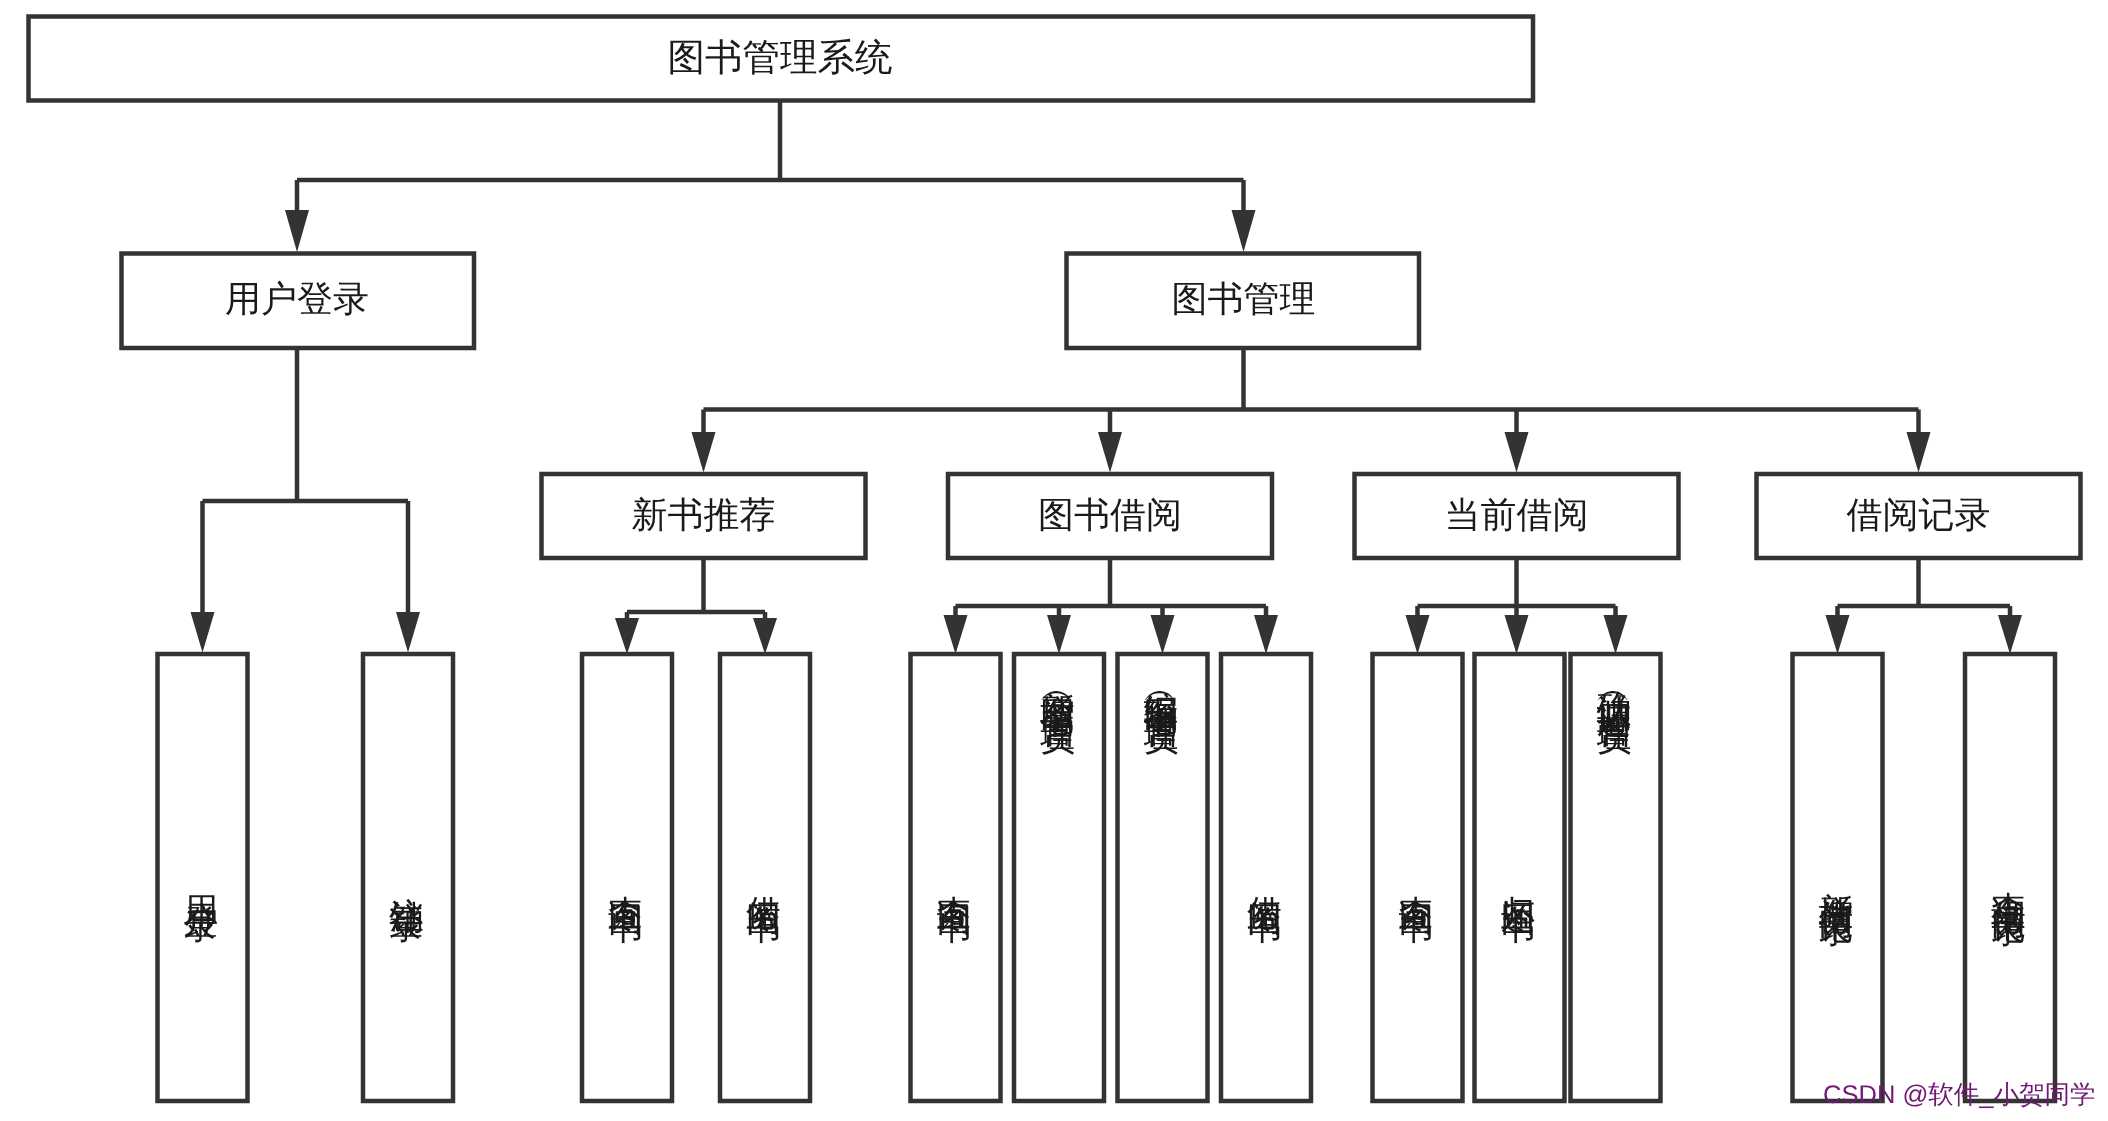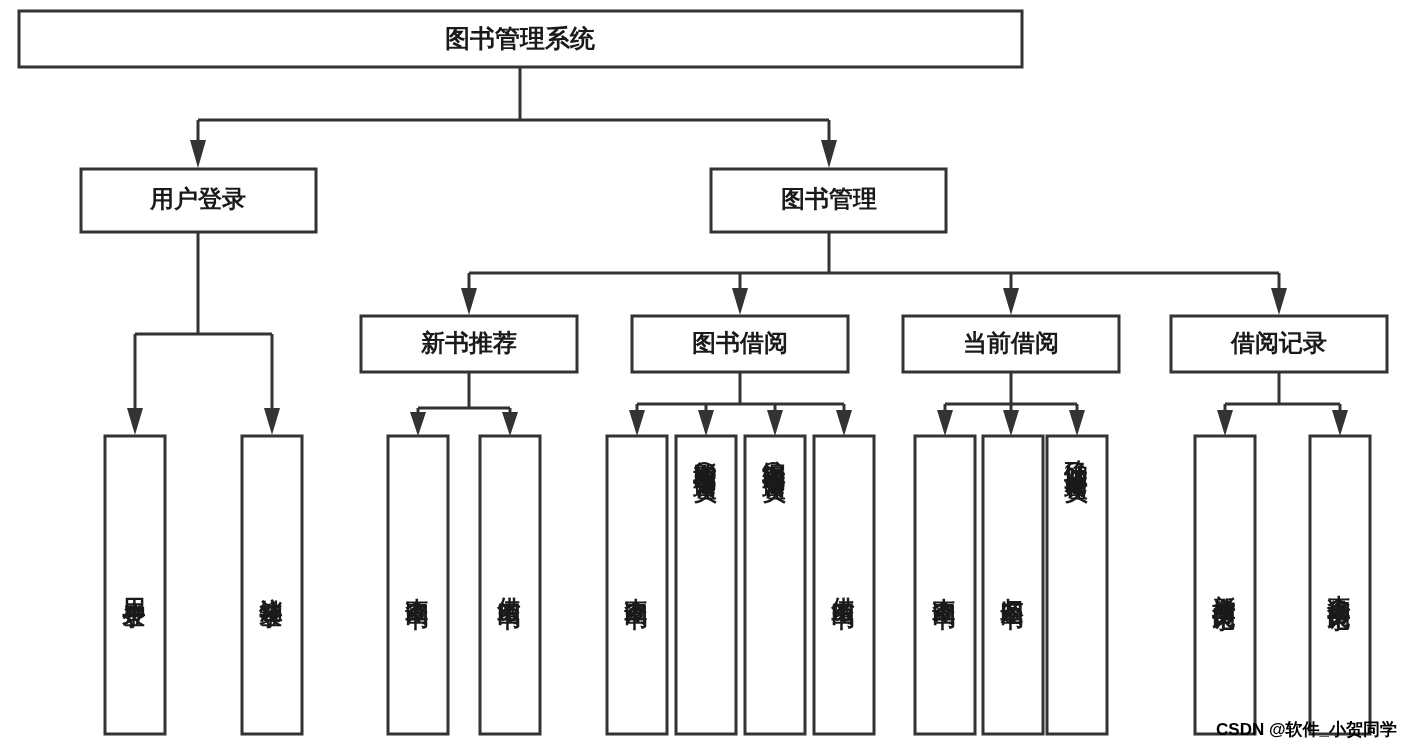--- a/index.html
+++ b/index.html
@@ -12,21 +12,20 @@
     height: 747px;
     font-family: "Liberation Sans", "DejaVu Sans", sans-serif;
     overflow: hidden;
     position: relative;
   }
   #diagram-root {
     position: absolute;
     left: 0; top: 0;
     width: 1405px;
     height: 747px;
-    font-weight: bold;
   }
   svg.flow {
     display: block;
     width: 1405px;
     height: 747px;
   }
   .node-rect {
     fill: #ffffff;
     stroke: #333333;
     stroke-width: 3;
@@ -52,21 +51,21 @@
   .arrow-head {
     fill: #333333;
     stroke: none;
   }
   .watermark {
     position: absolute;
     right: 8px;
     bottom: 6px;
     font-family: "Liberation Sans", "DejaVu Sans", sans-serif;
     font-size: 17px;
-    color: #000000;
+    color: #701a75;
     white-space: nowrap;
     user-select: none;
   }
 </style>
 </head>
 <body>
 
 <div id="diagram-root">
   <svg class="flow" viewBox="0 0 1405 747" xmlns="http://www.w3.org/2000/svg">
 

